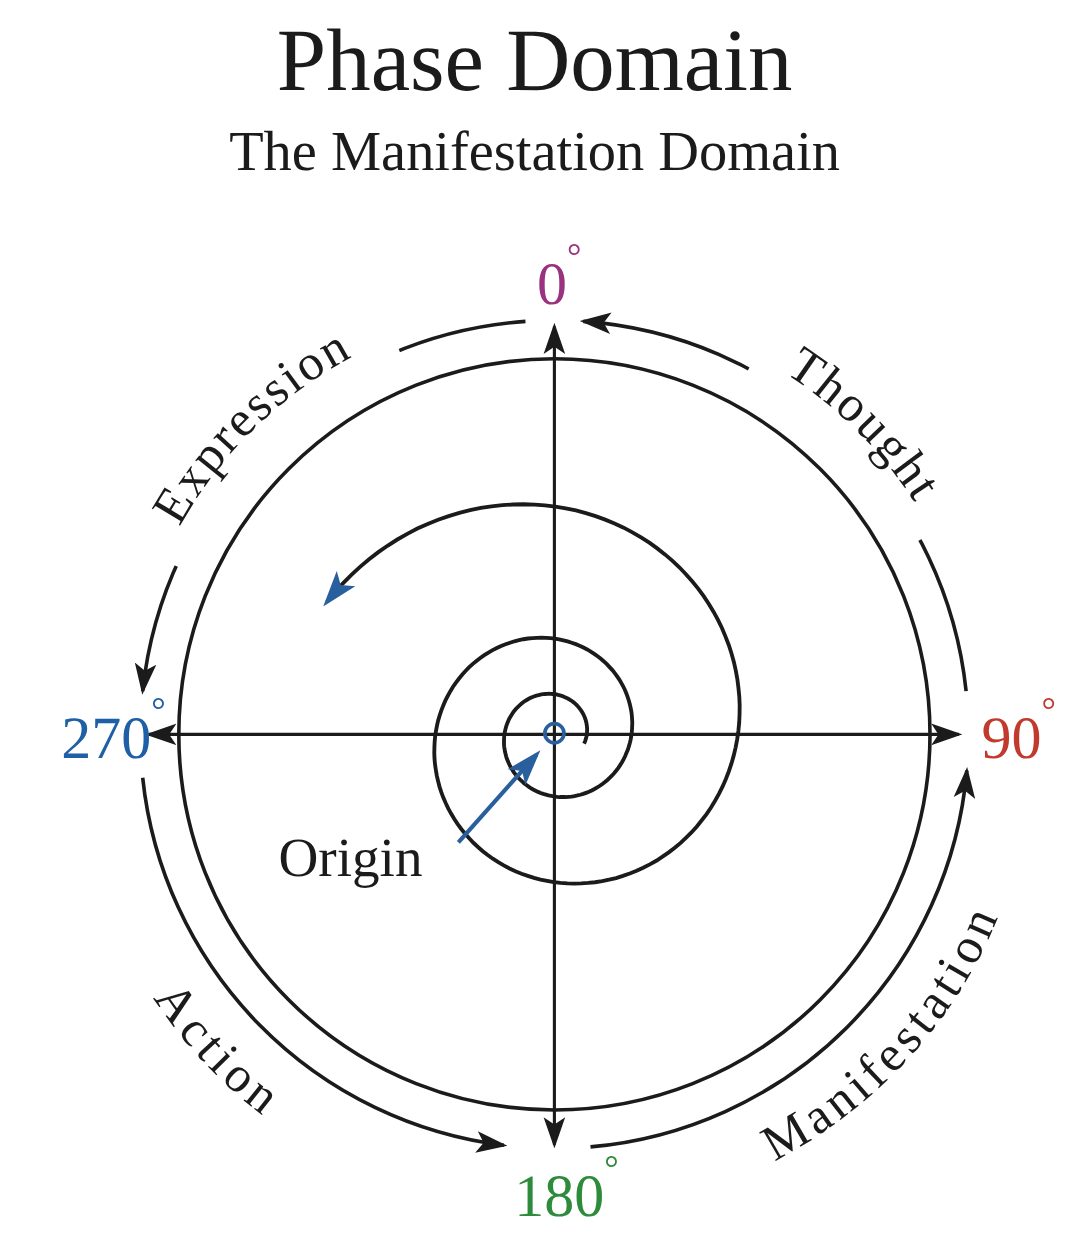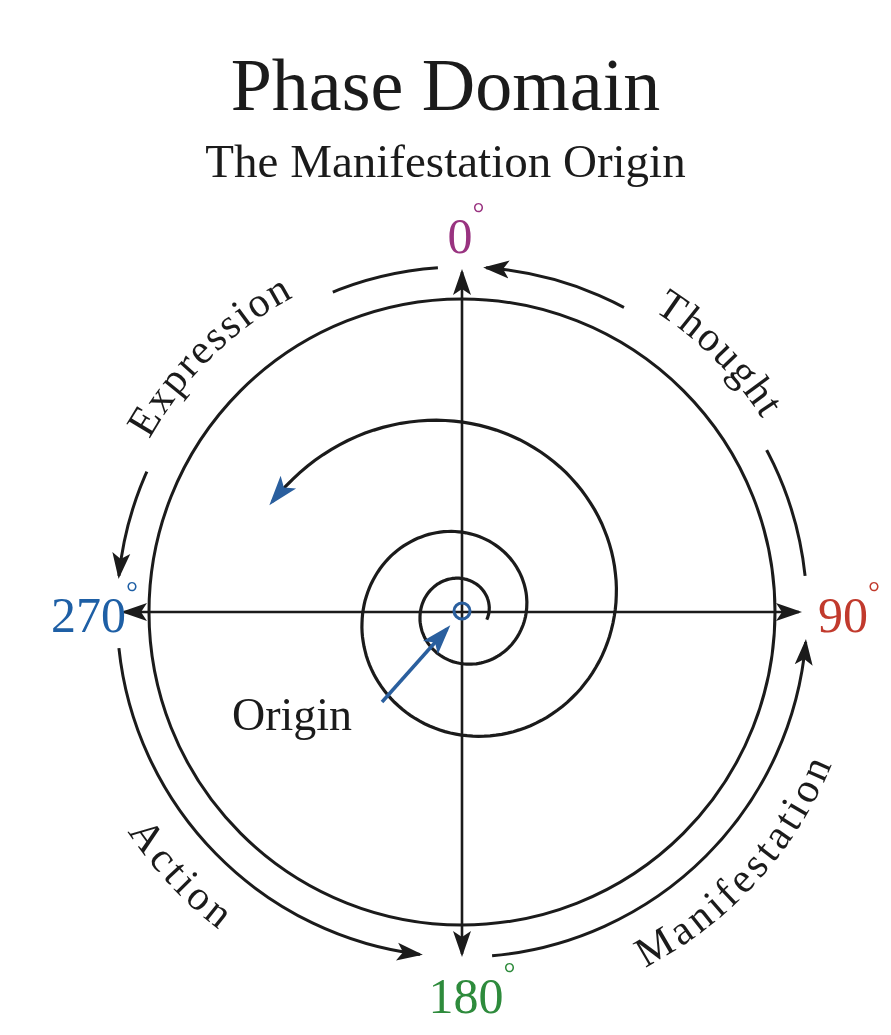--- a/index.html
+++ b/index.html
@@ -1,34 +1,34 @@
 <!DOCTYPE html>
 <html><head>
 <meta charset="utf-8">
 <style>
   html,body{margin:0;padding:0;background:#ffffff;}
   body{width:891px;height:1035px;position:relative;overflow:hidden;
        font-family:"Liberation Serif","DejaVu Serif",serif;color:#1b1b1b;}
-  .heading{position:absolute;left:0;width:891px;text-align:center;line-height:1;margin-top:34px;}
+  .heading{position:absolute;left:0;width:891px;text-align:center;line-height:1;}
   #title{top:14px;font-size:74px;}
   #subtitle{top:104px;font-size:47px;}
   svg{position:absolute;left:0;top:0;}
   svg text{font-family:"Liberation Serif","DejaVu Serif",serif;}
   .curved{font-size:42px;fill:#1b1b1b;}
   .curved-top{letter-spacing:2px;}
   .curved-bottom{letter-spacing:4px;}
   .degree{font-size:50px;}
   .origin-label{font-size:46px;fill:#1b1b1b;}
   .stroke-line{stroke:#1b1b1b;fill:none;}
 </style>
 </head>
 <body>
 
 <div class="heading" id="title">Phase Domain</div>
-<div class="heading" id="subtitle">The Manifestation Origin</div>
+<div class="heading" id="subtitle">The Manifestation Domain</div>
 
 <svg width="891" height="1035" viewBox="0 0 891 1035">
   <defs>
     <marker id="mArrow" viewBox="0 0 26 20" markerWidth="26" markerHeight="20" refX="23" refY="10" orient="auto-start-reverse" markerUnits="userSpaceOnUse">
       <path d="M0 1 L26 10 L0 19 L6 10 Z" fill="#1b1b1b"></path>
     </marker>
     <marker id="mArrowBlue" viewBox="0 0 30 24" markerWidth="30" markerHeight="24" refX="25" refY="12" orient="auto" markerUnits="userSpaceOnUse">
       <path d="M0 2 L30 12 L0 22 L7 12 Z" fill="#2a5f9e"></path>
     </marker>
     <path id="topTextPath" d="M 105 612 A 357 357 0 0 1 819 612" fill="none"></path>

